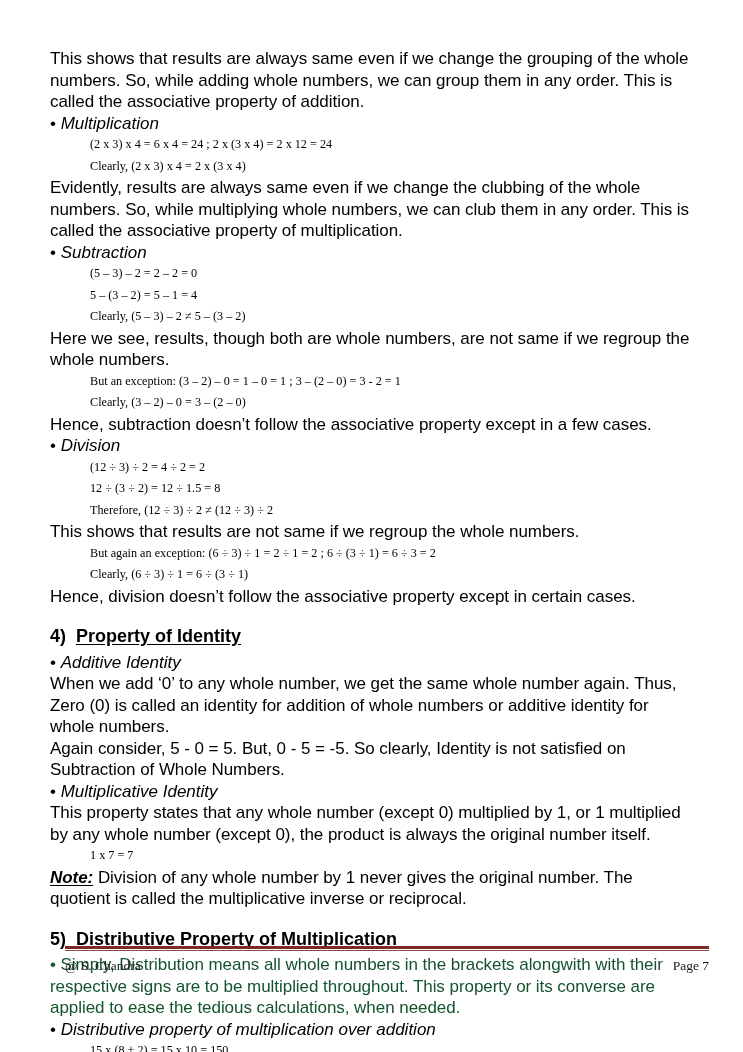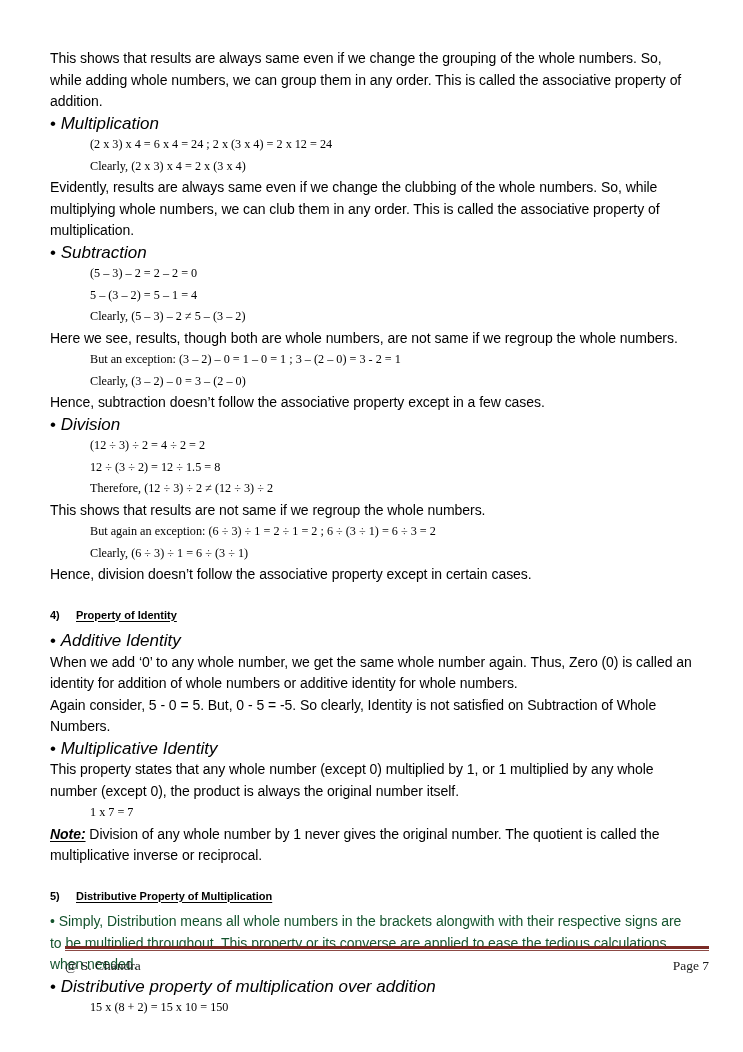--- a/index.html
+++ b/index.html
@@ -25,21 +25,21 @@
     background: #ffffff;
     box-sizing: border-box;
   }
   .content {
     position: absolute;
     left: 50px;
     top: 48px;
     width: 644px;
   }
   .para {
-    font-size: 14px;
+    font-size: 17px;
     line-height: 21.5px;
     margin: 0;
     text-align: left;
     letter-spacing: -0.05px;
   }
   .bullet {
     font-size: 17px;
     line-height: 21.5px;
     margin: 0;
     font-style: italic;
@@ -49,21 +49,21 @@
   }
   .math {
     font-size: 12.2px;
     line-height: 21.5px;
     margin: 0;
     padding-left: 40px;
     font-family: Liberation Serif, serif;
   }
   b, .b { font-weight: normal; }
   .head {
-    font-size: 11px;
+    font-size: 18px;
     line-height: 21.5px;
     margin: 0;
     font-weight: bold;
   }
   .head .num {
     font-weight: bold;
     text-decoration: none;
     display: inline-block;
     width: 26px;
   }

